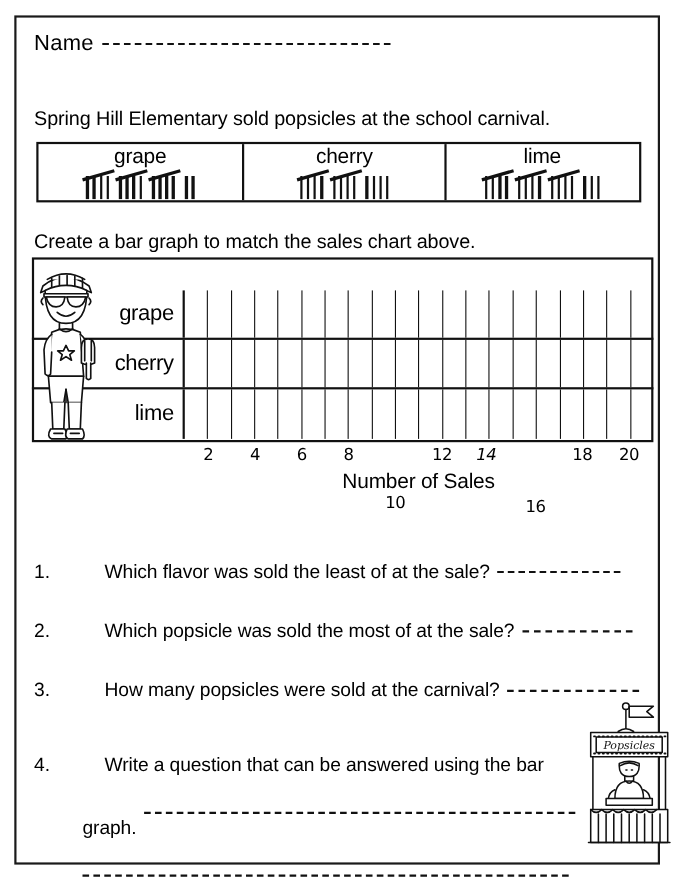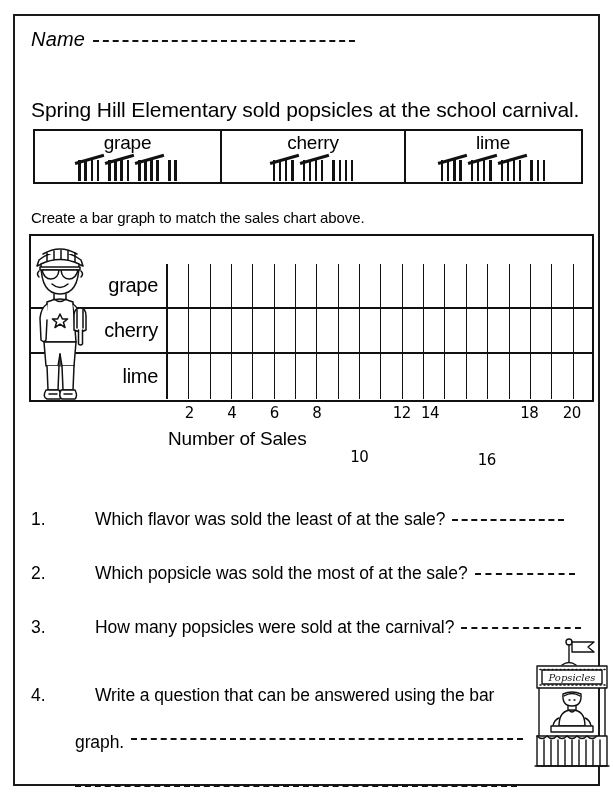--- a/index.html
+++ b/index.html
@@ -26,21 +26,20 @@
 
   
   .name-row {
     position: absolute;
     left: 16px; top: 12px;
     display: flex; align-items: baseline;
   }
   .name-label {
     font-size: 20px;
     letter-spacing: .2px;
-    font-style: italic;
   }
   .dash-rule {
     display: inline-block;
     height: 0;
     border-bottom: 2.5px dashed #111;
     position: relative;
     top: -4px;
   }
 
   
@@ -52,21 +51,21 @@
     font-weight: bold;
     letter-spacing: .6px;
     font-family: "DejaVu Sans", sans-serif;
     font-stretch: condensed;
   }
 
   
   .intro {
     position: absolute;
     left: 16px; top: 82px;
-    font-size: 21px;
+    font-size: 18px;
     letter-spacing: -.1px;
   }
 
   
   #tally-table {
     position: absolute;
     left: 18px; top: 113px;
     width: 550px; height: 55px;
     border: 2.5px solid #111;
     display: flex;
@@ -111,21 +110,21 @@
     width: 30px; height: 2.6px;
     background: #111;
     transform: rotate(-16deg);
     transform-origin: left center;
   }
 
   
   .instruction {
     position: absolute;
     left: 16px;
-    font-size: 15px;
+    font-size: 18px;
     letter-spacing: -.1px;
   }
   #instruction-graph { top: 193px; }
   #instruction-solve { top: 457px; }
 
   
   #graph-block {
     position: absolute;
     left: 7px; top: 218px;
     width: 572px; height: 168px;
@@ -190,20 +189,21 @@
     top: 0;
     transform: translateX(-50%);
     font-size: 15px;
     letter-spacing: -.5px;
     font-family: "DejaVu Sans", sans-serif;
   }
   #axis-label {
     position: absolute;
     left: 153px; top: 412px;
     width: 425px;
+    text-align: center;
     font-size: 19px;
     letter-spacing: -.2px;
   }
 
   
   #kid-illustration {
     position: absolute;
     left: 10px; top: 222px;
     width: 70px; height: 172px;
   }
@@ -235,23 +235,23 @@
     position: relative;
     top: -4px;
     margin-left: 7px;
   }
   #question-1 { top: 493px; }
   #question-2 { top: 547px; }
   #question-3 { top: 601px; }
   #question-4 { top: 669px; }
   .q4-line2 {
     margin-left: 44px;
-    margin-top: 26px;
-    display: flex;
-    align-items: center;
+    margin-top: 36px;
+    display: flex;
+    align-items: flex-start;
   }
   .q4-line3 {
     margin-left: 44px;
     margin-top: 22px;
   }
 
   
   #popsicle-stand {
     position: absolute;
     left: 516px; top: 618px;
@@ -449,21 +449,21 @@
     </div>
   </div>
 
   <div id="axis-ticks">
       <span class="axis-tick" style="left: 21.25px;">2</span>
       <span class="axis-tick" style="left: 63.75px;">4</span>
       <span class="axis-tick" style="left: 106.25px;">6</span>
       <span class="axis-tick" style="left: 148.75px;">8</span>
       <span class="axis-tick" style="left: 191.25px; margin-top: 44px;">10</span>
       <span class="axis-tick" style="left: 233.75px;">12</span>
-      <span class="axis-tick" style="left: 262px;">14</span>
+      <span class="axis-tick" style="left: 274px; font-style: italic;">14</span>
       <span class="axis-tick" style="left: 318.75px; margin-top: 47px;">16</span>
       <span class="axis-tick" style="left: 361.25px;">18</span>
       <span class="axis-tick" style="left: 403.75px;">20</span>
     </div>
 
   <div id="axis-label">Number of Sales</div>
 
   <div id="kid-illustration">
     <svg viewBox="0 0 70 172" width="70" height="172" fill="none" stroke="#111" stroke-width="1.5" stroke-linecap="round" stroke-linejoin="round">
 

